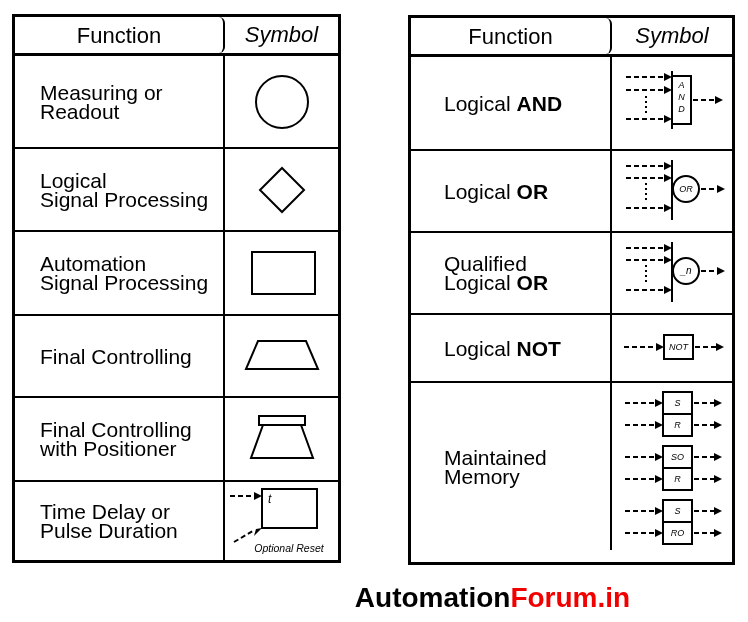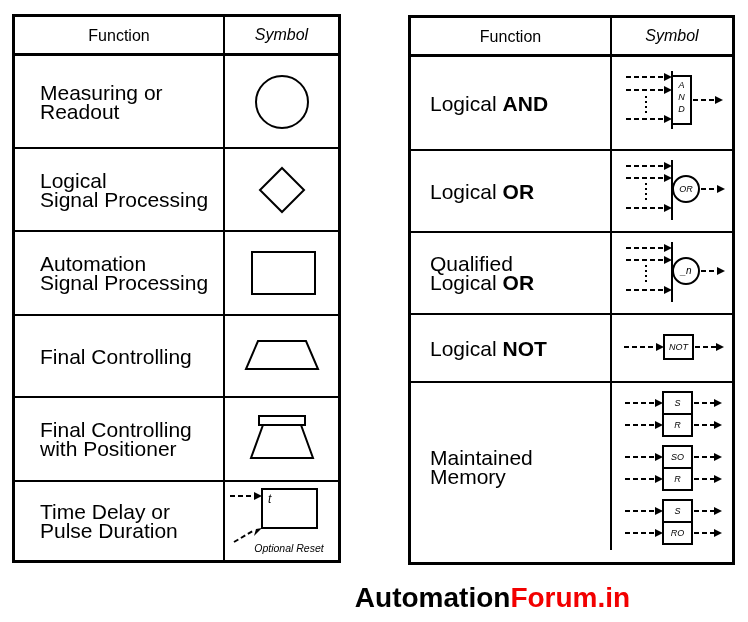--- a/index.html
+++ b/index.html
@@ -11,25 +11,25 @@
   .tbl-left  { left:12px;  top:14px; width:329px; height:549px; }
   .tbl-right { left:408px; top:15px; width:327px; height:550px; }
 
   .trow { display:flex; border-top:2px solid #000; flex:0 0 auto; }
   .trow.first { border-top:none; }
   .thead { border-top:none; border-bottom:3px solid #000; }
 
   .fcell { display:flex; flex-direction:column; justify-content:center;
            border-right:2px solid #000; font-size:21px; line-height:19px; }
   .tbl-left  .fcell { width:210px; padding-left:25px; }
-  .tbl-right .fcell { width:201px; padding-left:19px; }
+  .tbl-right .fcell { width:201px; padding-left:33px; }
   .fcell .b { font-weight:bold; margin-left:6px; }
 
   .hcell { flex-direction:row; align-items:center; justify-content:center;
-           padding-left:0 !important; font-size:16px; }
+           padding-left:0 !important; font-size:22px;border-radius:6px; }
 
   .scell { flex:1 1 auto; display:flex; align-items:center; justify-content:center; position:relative;font-style:italic; }
 
   svg { display:block; }
   .ln   { stroke:#000; stroke-width:2; fill:none; }
   .shp  { stroke:#000; stroke-width:2; fill:#fff; }
   .dash { stroke:#000; stroke-width:2; stroke-dasharray:5 3; fill:none; }
   .dots { stroke:#000; stroke-width:2; stroke-dasharray:2 3; fill:none; }
   .ah   { fill:#000; stroke:none; }
   svg text { fill:#000; font-family:"Liberation Sans", sans-serif; }

